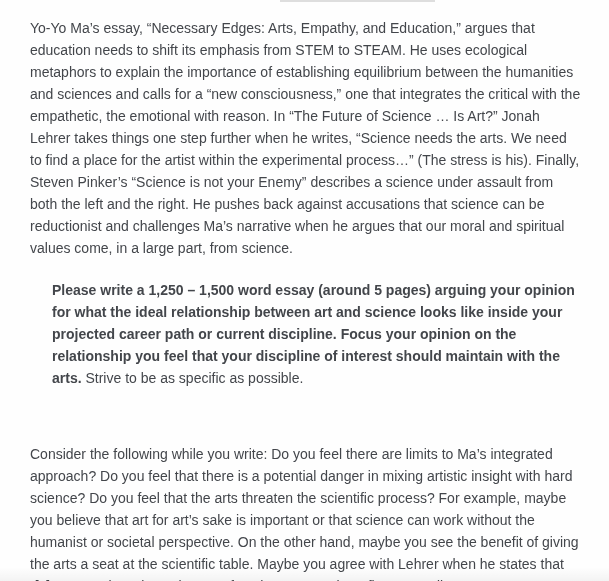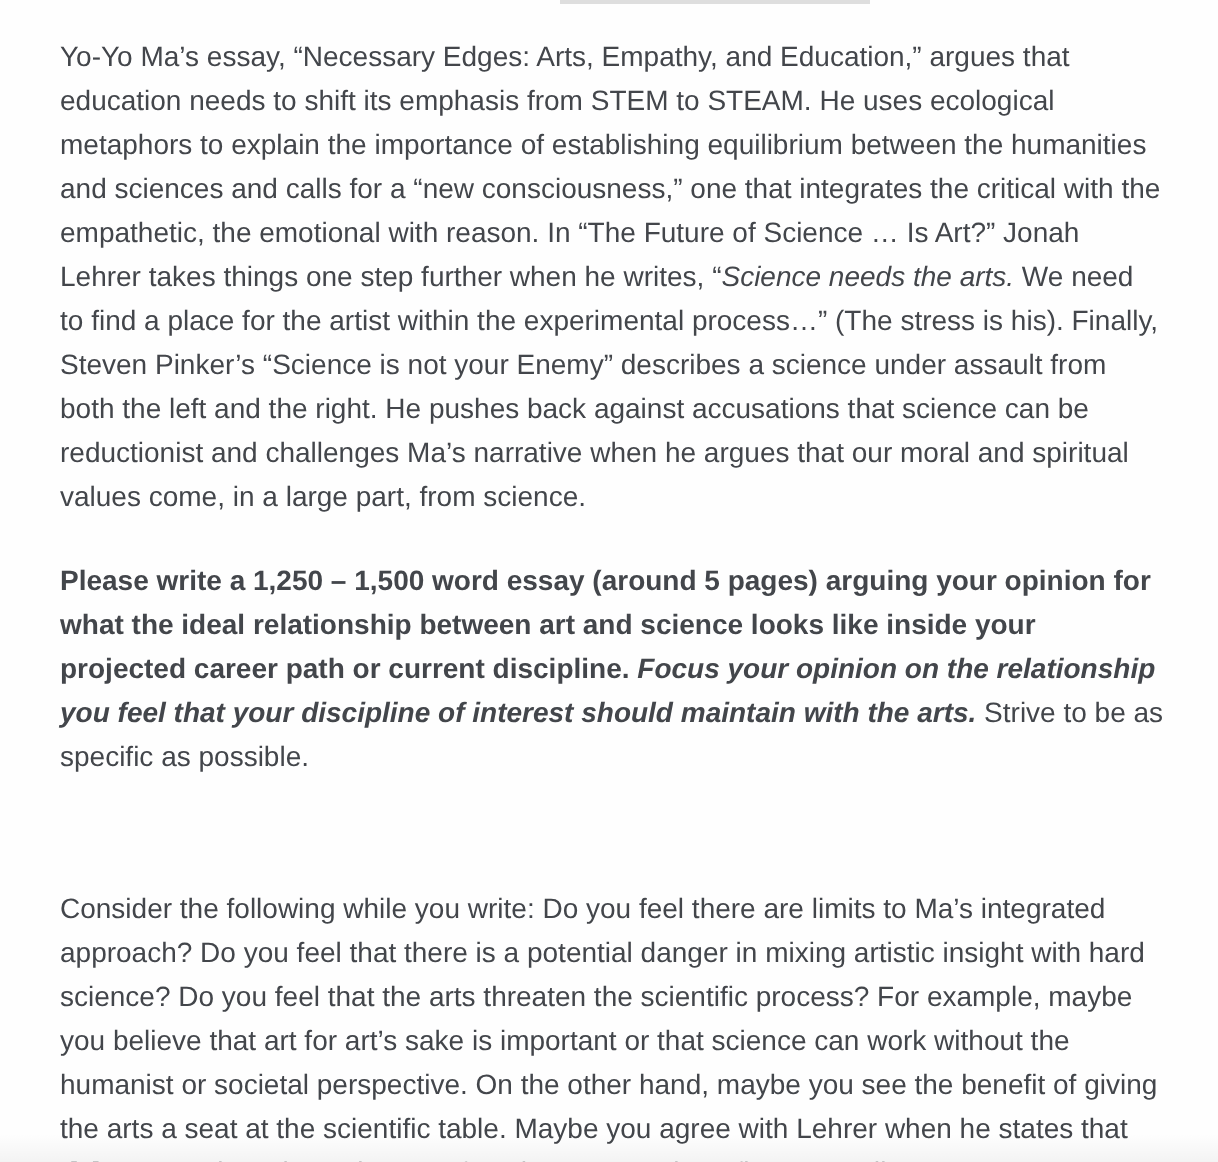--- a/index.html
+++ b/index.html
@@ -31,24 +31,24 @@
     padding: 17px 27px 0 30px;
     font-size: 14px;
     line-height: 22px;
     color: #43464b;
     text-align: left;
   }
   .para {
     margin: 0;
   }
   .para.intro           { margin-bottom: 20px; }
-  .para.assignment-prompt { margin-bottom: 54px; }
+  .para.assignment-prompt { margin-bottom: 54px; margin-left: 22px; }
   .para.considerations  { margin-bottom: 0; }
   .seg.b { font-weight: bold; }
-  .seg.i { font-style: italic; }
+  .seg.i { }
   .bottom-fade {
     position: absolute;
     left: 0;
     bottom: 0;
     width: 609px;
     height: 14px;
     background: linear-gradient(to bottom, rgba(0,0,0,0), rgba(0,0,0,0.045));
     pointer-events: none;
   }
 </style>

